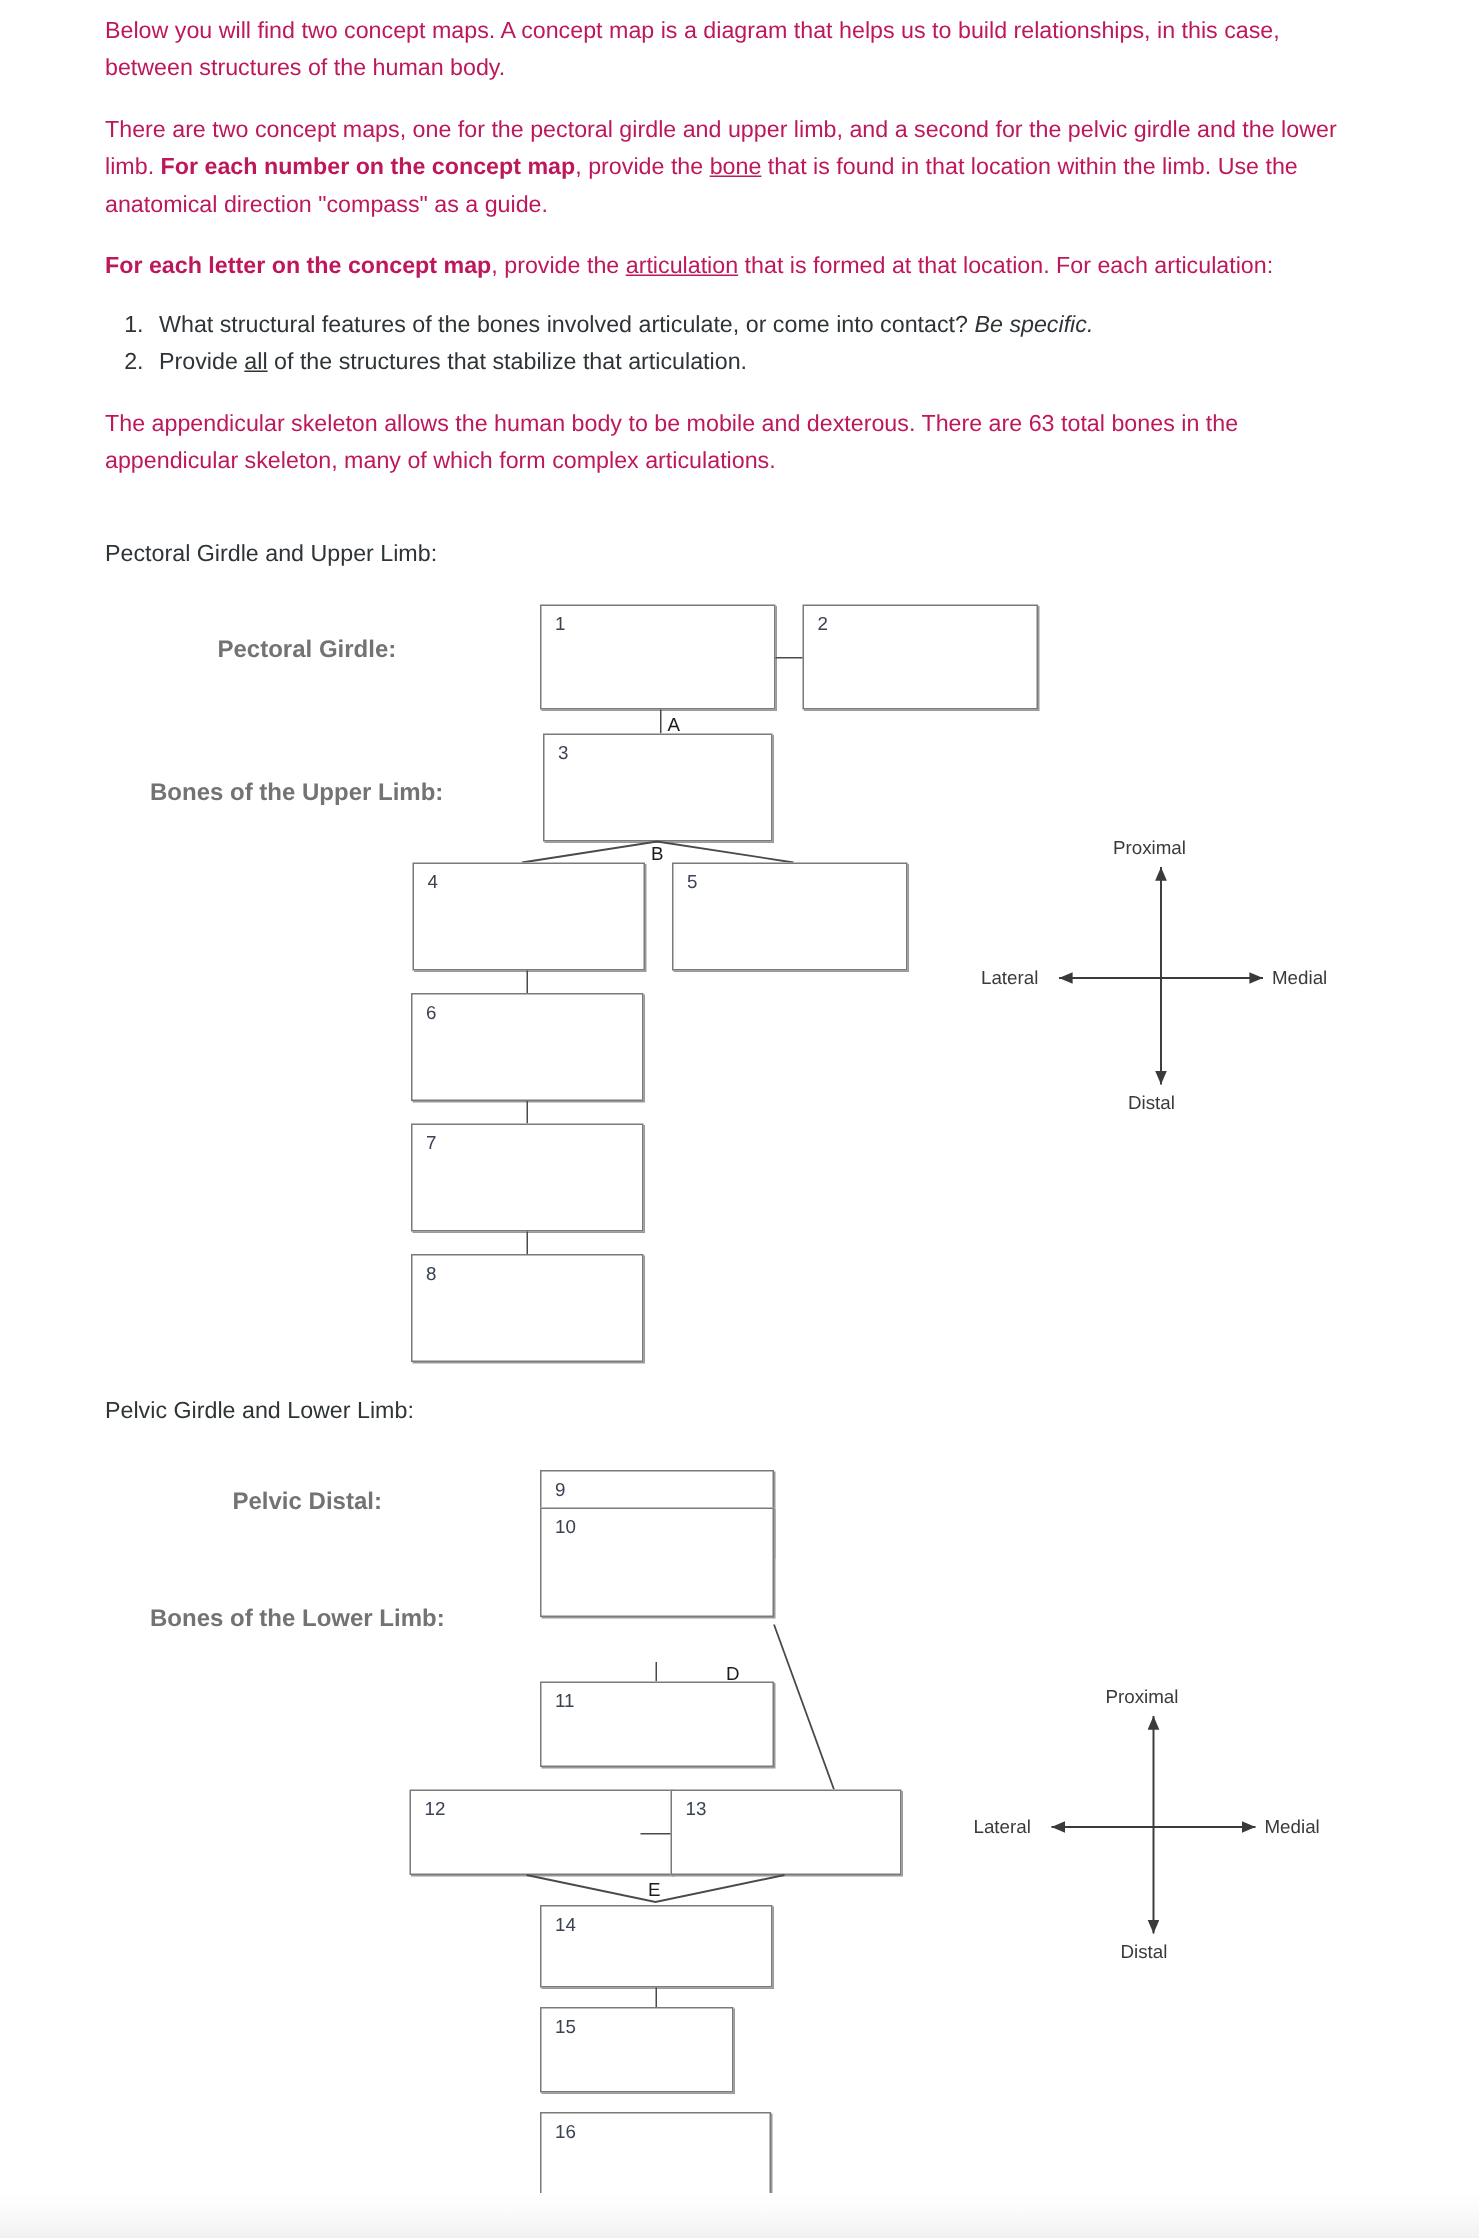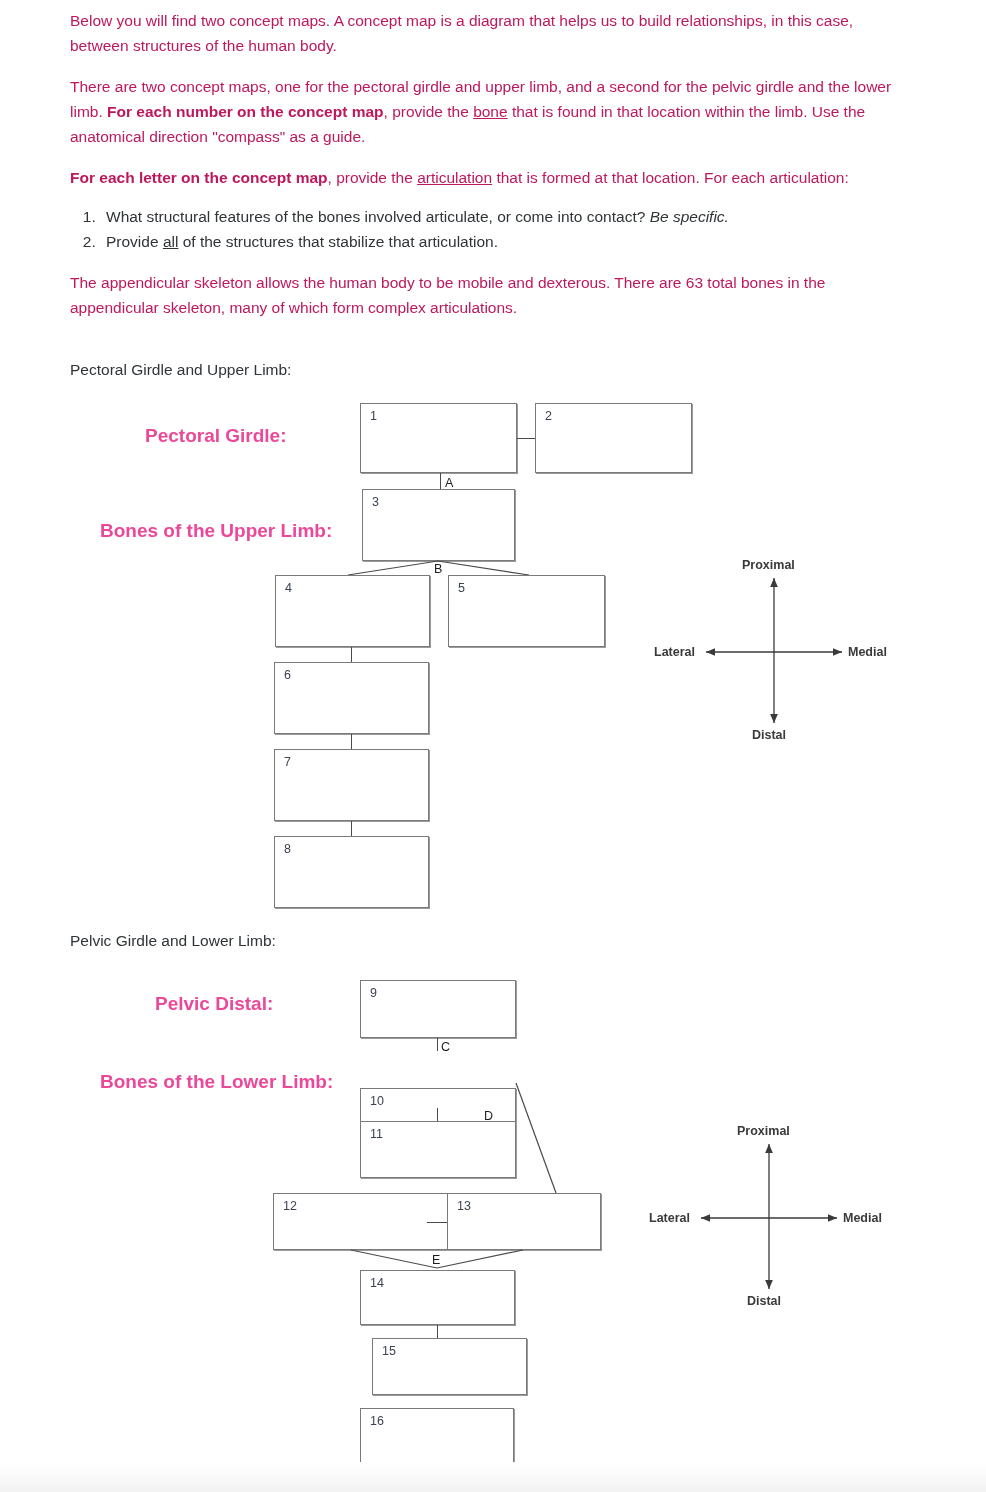--- a/index.html
+++ b/index.html
@@ -53,22 +53,22 @@
   
   .map {
     position: absolute;
     left: 0;
     width: 986px;
   }
   .map-title {
     position: absolute;
     font-family: "Liberation Sans", sans-serif;
     font-weight: bold;
-    font-size: 19px;
-    color: #ec4899;
+    font-size: 16px;
+    color: #737373;
     white-space: nowrap;
   }
 
   .node {
     position: absolute;
     box-sizing: border-box;
     background: #ffffff;
     border: 1px solid #7a7a7a;
     box-shadow: 1px 1px 0 0 #9a9a9a;
   }
@@ -97,21 +97,21 @@
   .connector.v { width: 1px; }
   .connector.h { height: 1px; }
 
   svg.diag {
     position: absolute;
     overflow: visible;
     pointer-events: none;
   }
 
   
-  .compass { position: absolute; font-weight: bold; }
+  .compass { position: absolute; }
   .compass .cl {
     position: absolute;
     font-size: 12.5px;
     font-family: "Liberation Sans", sans-serif;
     color: #3a3a3a;
     white-space: nowrap;
     line-height: 14px;
   }
 
   .footer-fade {
@@ -219,21 +219,21 @@
 
   <div class="map-title" style="left:155px; top:993px;">Pelvic Distal:</div>
   <div class="map-title" style="left:100px; top:1071px;">Bones of the Lower Limb:</div>
 
   <div class="node" style="left:360px; top:980px; width:156px; height:58px;">
     <span class="num">9</span>
   </div>
   <div class="connector v" style="left:437px; top:1038px; height:13px;"></div>
   <div class="edge-label" style="left:441px; top:1041px;">C</div>
 
-  <div class="node" style="left:360px; top:1088px; width:156px; height:57px;">
+  <div class="node" style="left:360px; top:1005px; width:156px; height:73px;">
     <span class="num">10</span>
   </div>
   <div class="connector v" style="left:437px; top:1108px; height:13px;"></div>
   <div class="edge-label" style="left:484px; top:1110px;">D</div>
 
   <svg class="diag" style="left:0; top:0; width:986px; height:1492px;">
     <line x1="516" y1="1083" x2="556" y2="1193" stroke="#4a4a4a" stroke-width="1.2"></line>
   </svg>
 
   <div class="node" style="left:360px; top:1121px; width:156px; height:57px;">
@@ -252,21 +252,21 @@
   <svg class="diag" style="left:0; top:0; width:986px; height:1492px;">
     <polyline points="351,1250 437,1268 523,1250" fill="none" stroke="#4a4a4a" stroke-width="1.2"></polyline>
   </svg>
   <div class="edge-label" style="left:432px; top:1254px;">E</div>
 
   <div class="node" style="left:360px; top:1270px; width:155px; height:55px;">
     <span class="num">14</span>
   </div>
   <div class="connector v" style="left:437px; top:1325px; height:13px;"></div>
 
-  <div class="node" style="left:372px; top:1338px; width:155px; height:57px;">
+  <div class="node" style="left:360px; top:1338px; width:129px; height:57px;">
     <span class="num">15</span>
   </div>
 
   <div class="node" style="left:360px; top:1408px; width:154px; height:57px;">
     <span class="num">16</span>
   </div>
 
   <div class="compass" style="left:655px; top:1126px; width:230px; height:195px;">
     <svg class="diag" style="left:0; top:0; width:230px; height:195px;">
       <defs>

